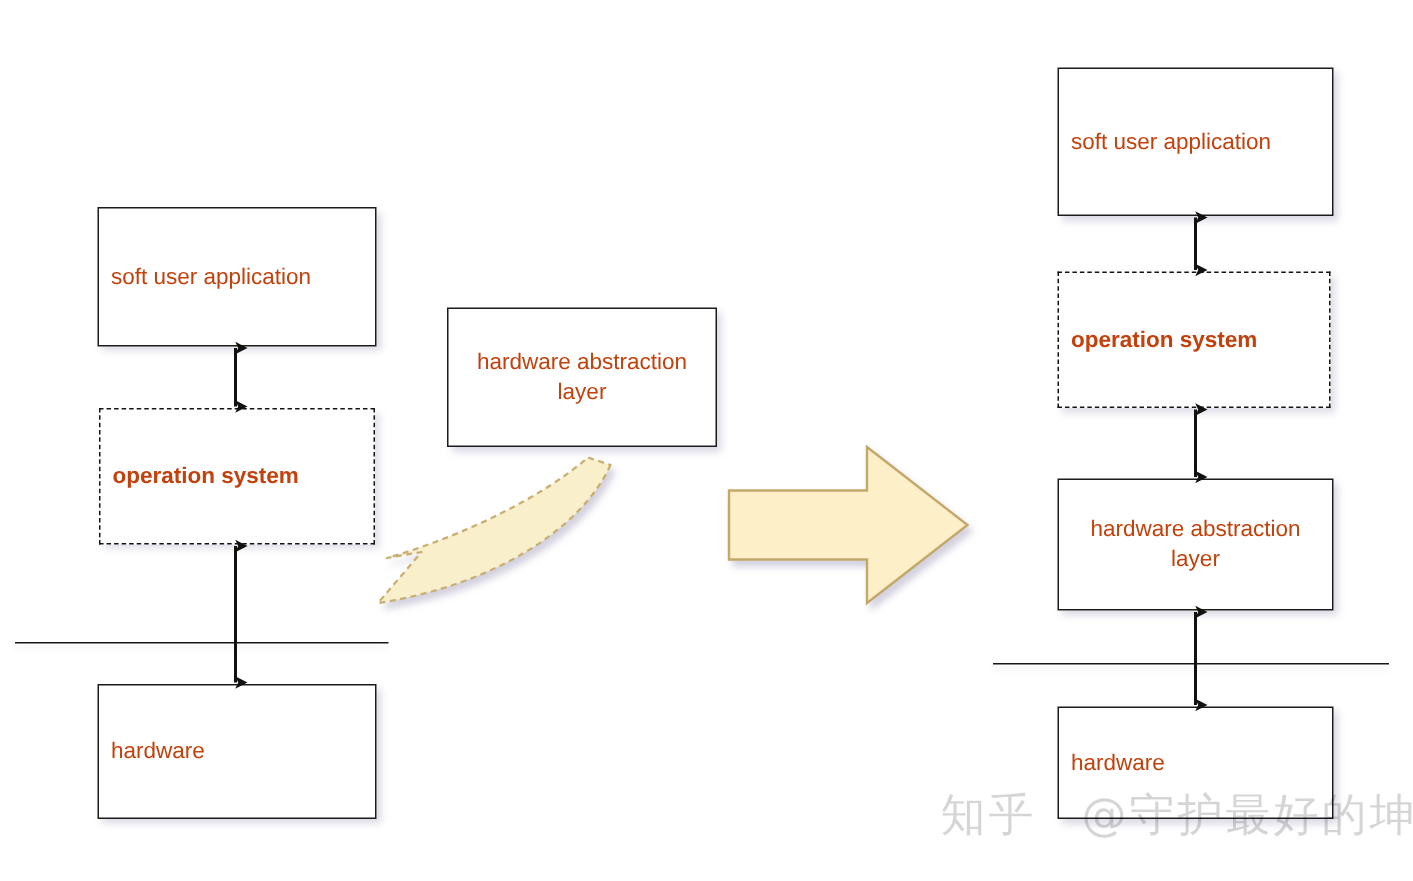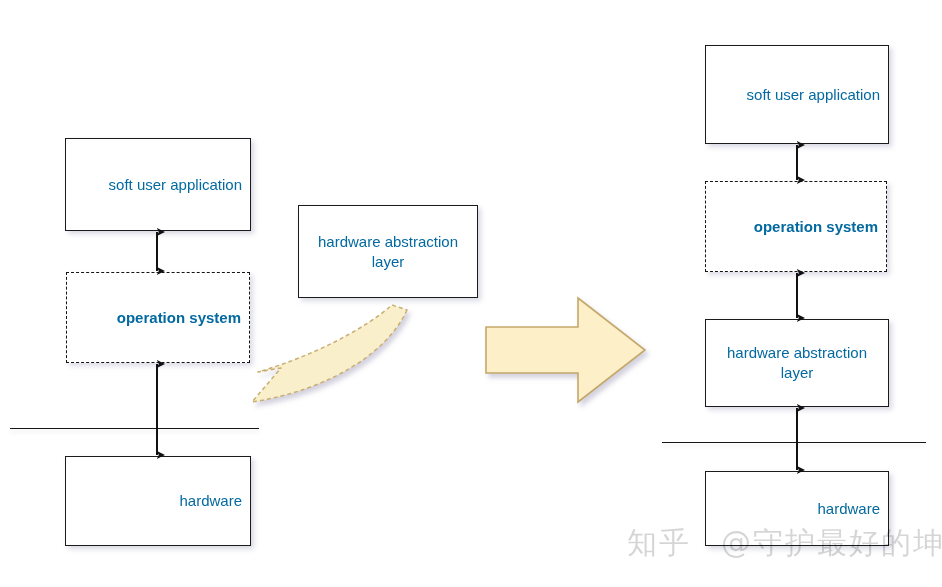--- a/index.html
+++ b/index.html
@@ -19,23 +19,23 @@
     overflow: hidden;
   }
 
   
   .box {
     position: absolute;
     box-sizing: border-box;
     background: #ffffff;
     display: flex;
     align-items: center;
-    justify-content: flex-end;
+    justify-content: flex-start;
     text-align: center;
-    color: #0369a1;
+    color: #c2410c;
     font-size: 15px;
     line-height: 1.32;
     padding: 14px 8px;
   }
   .box.solid {
     border: 1.6px solid #1b1b1b;
     box-shadow: 3px 3px 5px rgba(120,120,160,0.28);
   }
   .box.dashed {
     border: 1.8px dashed #141414;

